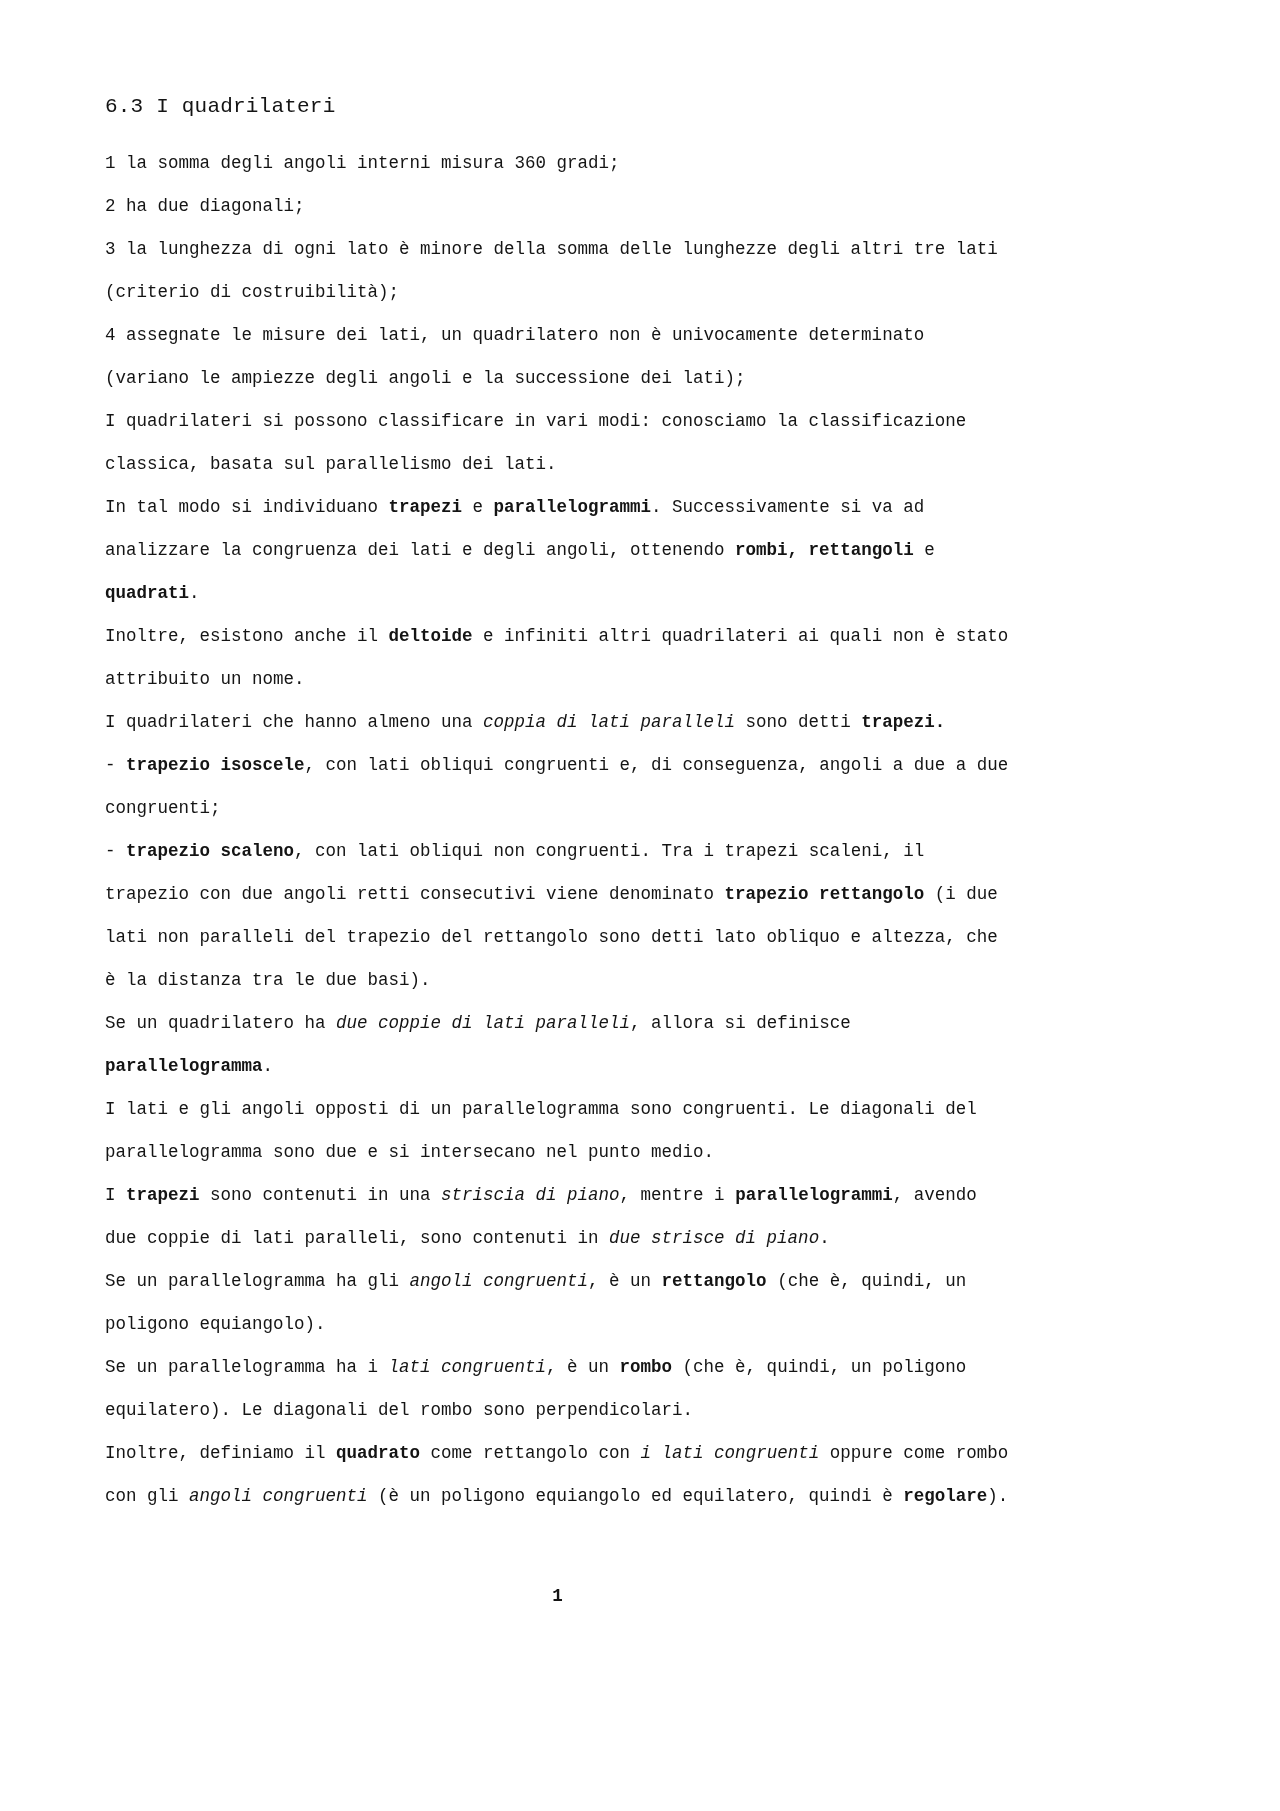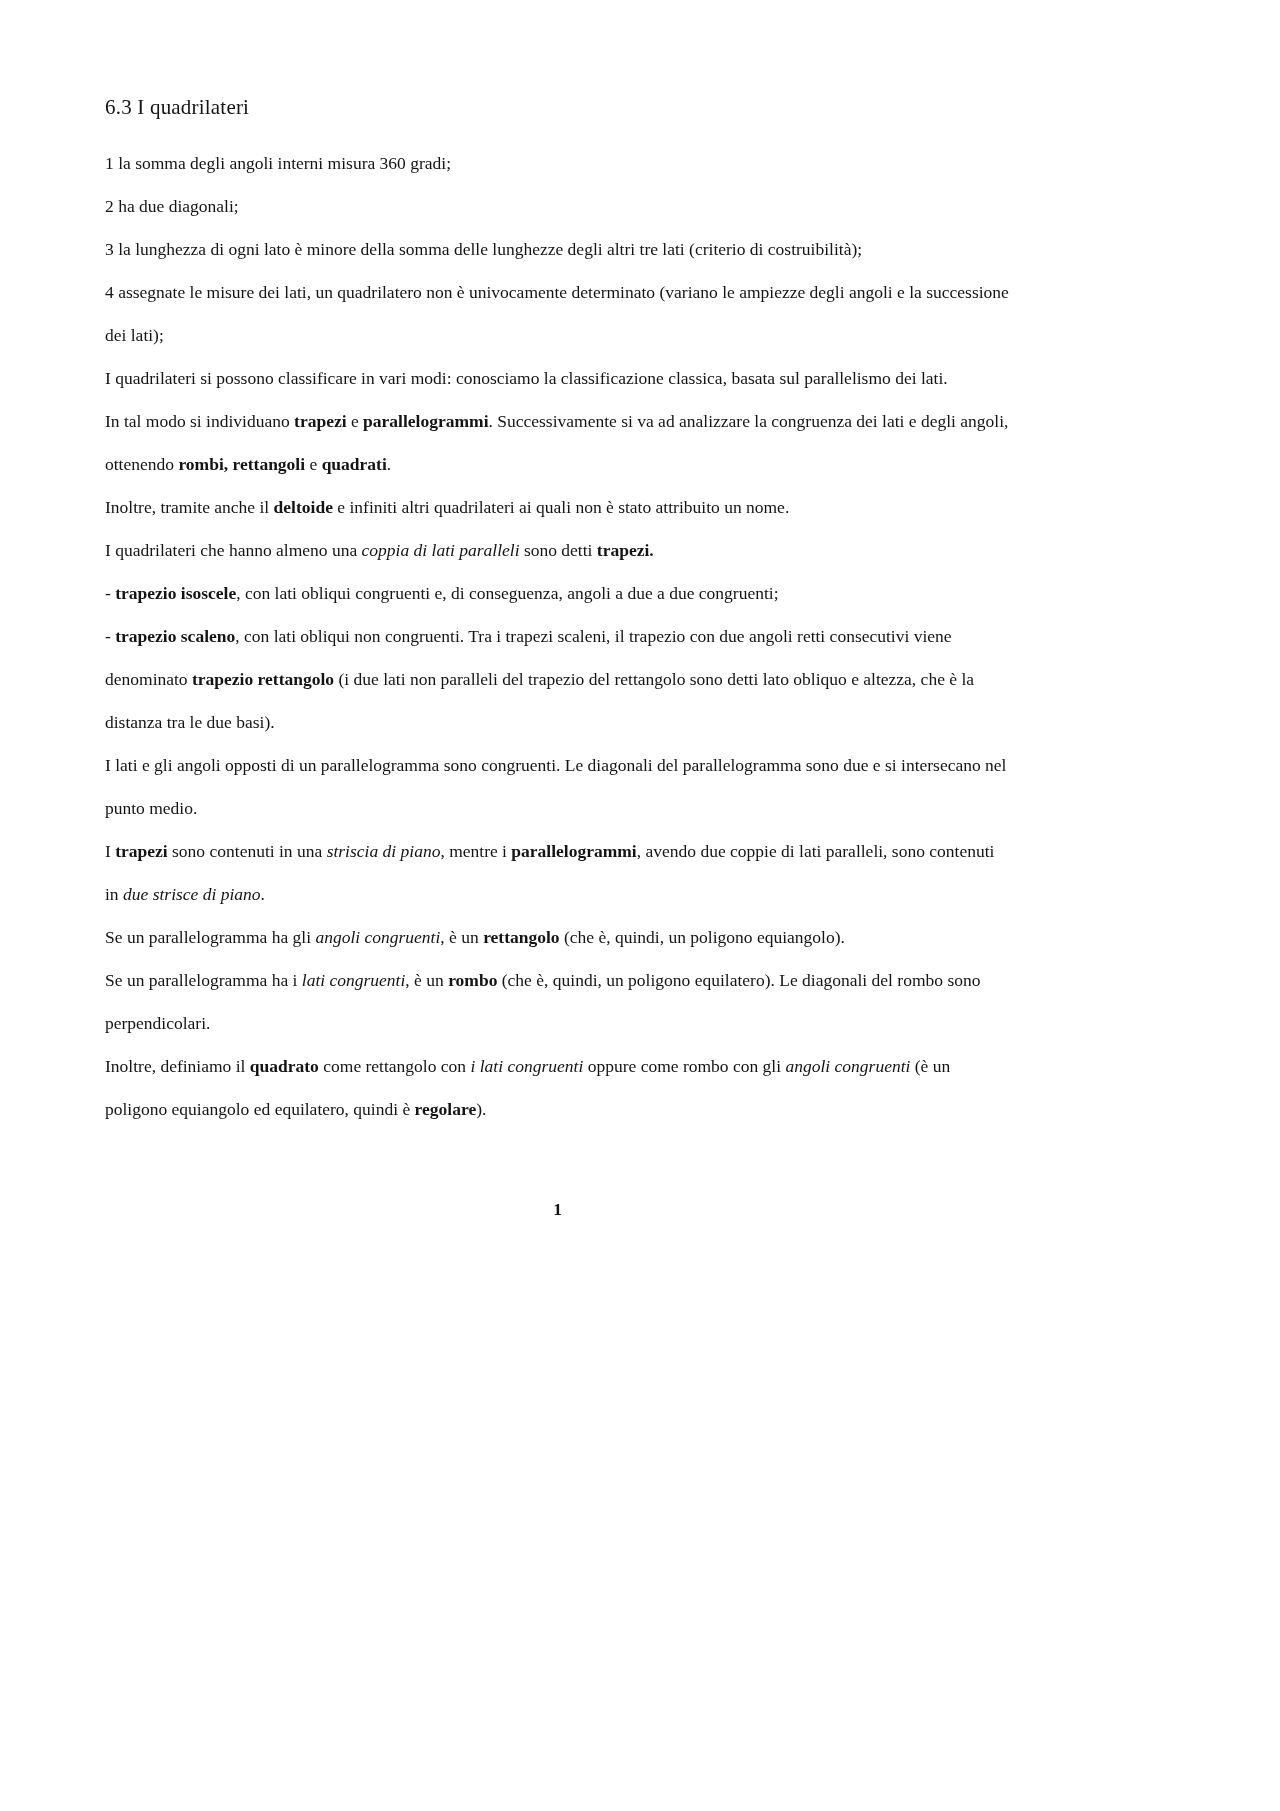--- a/index.html
+++ b/index.html
@@ -13,20 +13,21 @@
     -webkit-font-smoothing: antialiased;
   }
   .page {
     width: 1280px;
     height: 1811px;
     background: #ffffff;
     padding: 90px 0 0 105px;
   }
   .doc {
     width: 905px;
+    font-family: Liberation Mono, monospace;
   }
   .blk { font-weight: 400; }
   .blk-h1 {
     font-size: 21px;
     line-height: 34px;
     font-weight: 400;
     margin: 0 0 18px 0;
     letter-spacing: 0.2px;
   }
   .blk-h2 {
@@ -56,24 +57,25 @@
 
 <div class="page">
   <main class="doc">
       <h1 class="blk blk-h1"><span>6.3 I quadrilateri</span></h1>
       <p class="blk blk-p"><span>1 la somma degli angoli interni misura 360 gradi;</span></p>
       <p class="blk blk-p"><span>2 ha due diagonali;</span></p>
       <p class="blk blk-p"><span>3 la lunghezza di ogni lato è minore della somma delle lunghezze degli altri tre lati (criterio di costruibilità);</span></p>
       <p class="blk blk-p"><span>4 assegnate le misure dei lati, un quadrilatero non è univocamente determinato (variano le ampiezze degli angoli e la successione dei lati);</span></p>
       <p class="blk blk-p"><span>I quadrilateri si possono classificare in vari modi: conosciamo la classificazione classica, basata sul parallelismo dei lati.</span></p>
       <p class="blk blk-p"><span>In tal modo si individuano </span><span class="bold">trapezi</span><span> e </span><span class="bold">parallelogrammi</span><span>. Successivamente si va ad analizzare la congruenza dei lati e degli angoli, ottenendo </span><span class="bold">rombi, rettangoli</span><span> e </span><span class="bold">quadrati</span><span>.</span></p>
-      <p class="blk blk-p"><span>Inoltre, tramite anche il </span><span class="bold">deltoide</span><span> e infiniti altri quadrilateri ai quali non è stato attribuito un nome.</span></p>
+      <p class="blk blk-p"><span>Inoltre, esistono anche il </span><span class="bold">deltoide</span><span> e infiniti altri quadrilateri ai quali non è stato attribuito un nome.</span></p>
       <p class="blk blk-p"><span>I quadrilateri che hanno almeno una </span><span class="italic">coppia di lati paralleli</span><span> sono detti </span><span class="bold">trapezi.</span></p>
       <p class="blk blk-p"><span>- </span><span class="bold">trapezio isoscele</span><span>, con lati obliqui congruenti e, di conseguenza, angoli a due a due congruenti;</span></p>
       <p class="blk blk-p"><span>- </span><span class="bold">trapezio scaleno</span><span>, con lati obliqui non congruenti. Tra i trapezi scaleni, il trapezio con due angoli retti consecutivi viene denominato </span><span class="bold">trapezio rettangolo</span><span> (i due lati non paralleli del trapezio del rettangolo sono detti lato obliquo e altezza, che è la distanza tra le due basi).</span></p>
+      <p class="blk blk-p"><span>Se un quadrilatero ha </span><span class="italic">due coppie di lati paralleli</span><span>, allora si definisce </span><span class="bold">parallelogramma</span><span>.</span></p>
       <p class="blk blk-p"><span>I lati e gli angoli opposti di un parallelogramma sono congruenti. Le diagonali del parallelogramma sono due e si intersecano nel punto medio.</span></p>
       <p class="blk blk-p"><span>I </span><span class="bold">trapezi</span><span> sono contenuti in una </span><span class="italic">striscia di piano</span><span>, mentre i </span><span class="bold">parallelogrammi</span><span>, avendo due coppie di lati paralleli, sono contenuti in </span><span class="italic">due strisce di piano</span><span>.</span></p>
       <p class="blk blk-p"><span>Se un parallelogramma ha gli </span><span class="italic">angoli congruenti</span><span>, è un </span><span class="bold">rettangolo</span><span> (che è, quindi, un poligono equiangolo).</span></p>
       <p class="blk blk-p"><span>Se un parallelogramma ha i </span><span class="italic">lati congruenti</span><span>, è un </span><span class="bold">rombo</span><span> (che è, quindi, un poligono equilatero). Le diagonali del rombo sono perpendicolari.</span></p>
       <p class="blk blk-p"><span>Inoltre, definiamo il </span><span class="bold">quadrato</span><span> come rettangolo con </span><span class="italic">i lati congruenti</span><span> oppure come rombo con gli </span><span class="italic">angoli congruenti</span><span> (è un poligono equiangolo ed equilatero, quindi è </span><span class="bold">regolare</span><span>).</span></p>
       <div class="blk blk-pagenum"><span class="bold">1</span></div>
     </main>
 </div>
 
 </body></html>

